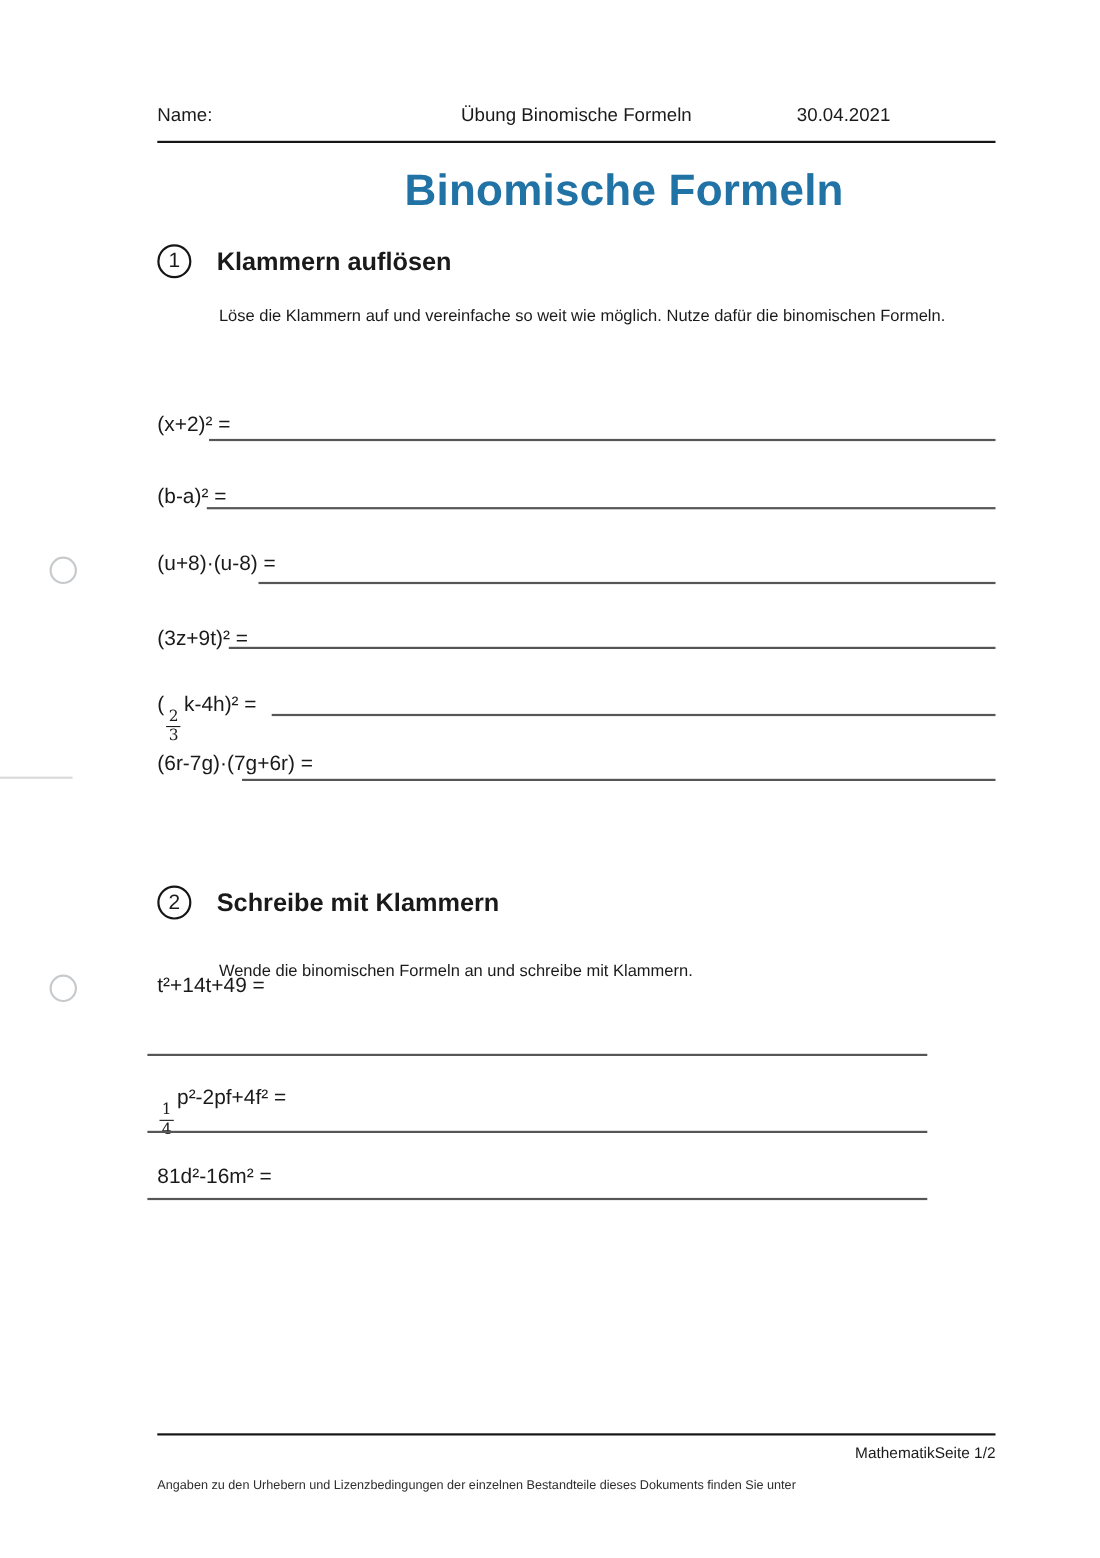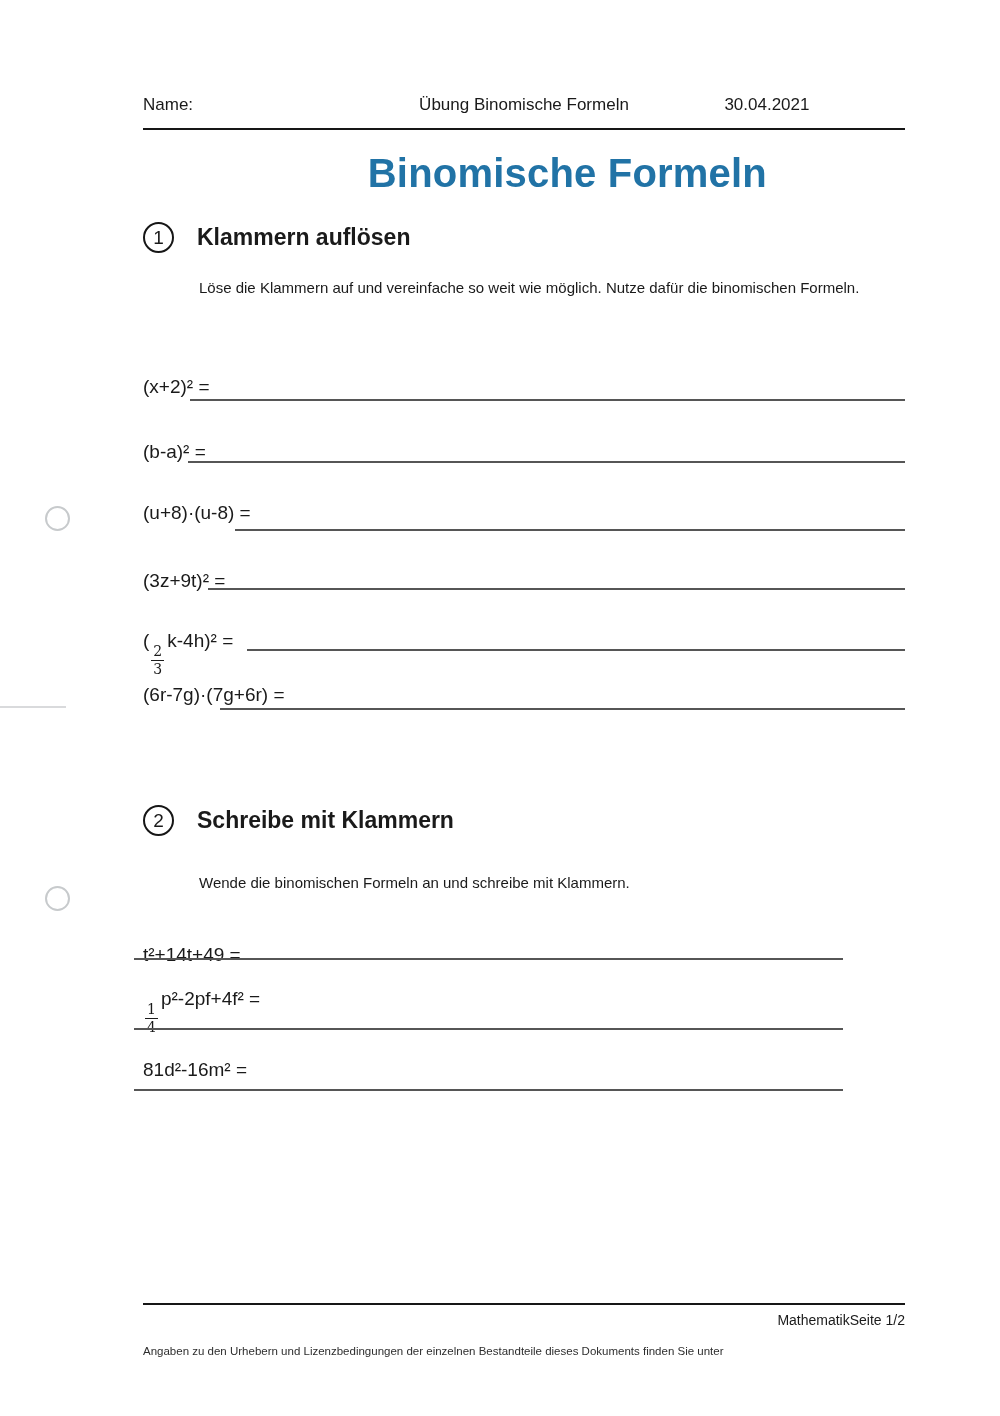--- a/index.html
+++ b/index.html
@@ -107,21 +107,21 @@
     <span>(6r-7g)·(7g+6r) =</span>
   </div>
   <div class="ans-line" style="left:220px; top:708px; width:685px"></div>
 
   <div class="section-header" style="top:805px">
     <span class="badge">2</span>
     <span class="section-heading">Schreibe mit Klammern</span>
   </div>
   <div class="instruction" style="top:867px">Wende die binomischen Formeln an und schreibe mit Klammern.</div>
 
-  <div class="prob" style="top:944px">
+  <div class="prob" style="top:886px">
     <span>t²+14t+49 =</span>
   </div>
   <div class="ans-line" style="left:134px; top:958px; width:709px"></div>
 
   <div class="prob" style="top:988px">
     <span class="frac">
         <span class="num">1</span>
         <span class="den">4</span>
       </span><span>p²-2pf+4f² =</span>
   </div>

